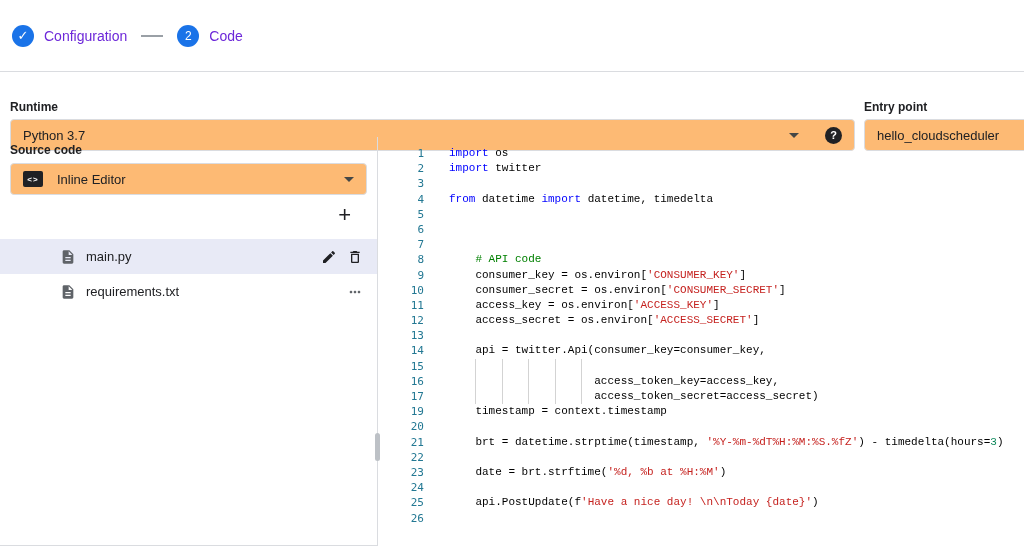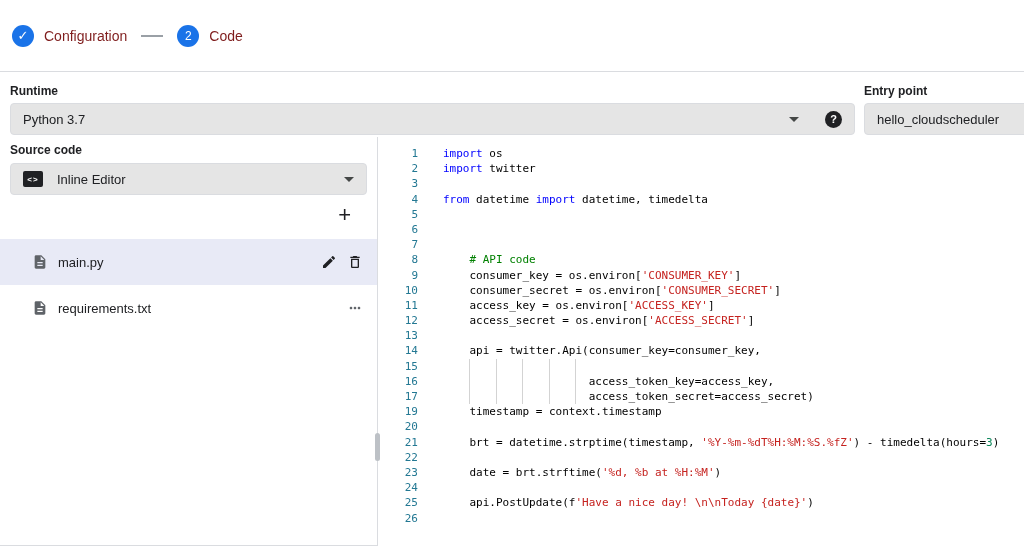--- a/index.html
+++ b/index.html
@@ -8,68 +8,68 @@
 
   
   .stepper { position: absolute; top: 0; left: 0; right: 0; height: 72px;
              display: flex; align-items: center; padding-left: 12px;
              border-bottom: 1px solid #dadce0; }
   .step { display: flex; align-items: center; }
   .step-circle { width: 22px; height: 22px; border-radius: 50%; background: #1a73e8;
                  color: #fff; font-size: 12px; display: flex; align-items: center;
                  justify-content: center; flex: none; }
   .step-circle.done { font-size: 13px; }
-  .step-label { margin-left: 10px; font-size: 14px; color: #7f1d1d; }
+  .step-label { margin-left: 10px; font-size: 14px; color: #6d28d9; }
   .step-dash { width: 22px; height: 0; border-top: 2px solid #9aa0a6; margin: 0 14px; }
 
   
-  .field { position: absolute; }
+  .field { position: absolute; margin-top: 16px; }
   .field-label { font-size: 12px; font-weight: bold; color: #202124; margin-bottom: 5px; }
   .select-box, .input-box { height: 32px; border: 1px solid #dadce0; border-radius: 4px;
                  display: flex; align-items: center; padding: 0 12px; font-size: 13px;
-                 color: #202124; background: #e5e5e5; cursor: pointer; }
+                 color: #202124; background: #fdba74; cursor: pointer; }
   .select-value { flex: none; }
   .caret { margin-left: auto; width: 0; height: 0; border-left: 5px solid transparent;
            border-right: 5px solid transparent; border-top: 5px solid #444746; flex: none; }
   .help { margin-left: 26px; width: 17px; height: 17px; border-radius: 50%; background: #202124;
           color: #fff; font-size: 11px; font-weight: bold; display: flex; align-items: center;
           justify-content: center; flex: none; cursor: pointer; }
   .runtime-field { left: 10px; top: 84px; width: 845px; }
   .entry-field  { left: 864px; top: 84px; width: 300px; }
 
   
-  .main { position: absolute; top: 137px; bottom: 0; left: 0; right: 0; display: flex; }
+  .main { position: absolute; top: 137px; bottom: 0; left: 0; right: 0; display: flex; gap: 6px; }
   .left-panel { width: 378px; flex: none; position: relative;
                 border-right: 1px solid #dadce0; border-bottom: 1px solid #dadce0; }
   .sc-label { margin: 6px 0 6px 10px; }
   .inline-select { margin-left: 10px; width: 357px; }
   .code-chip { width: 20px; height: 16px; background: #202124; color: #fff; border-radius: 2px;
                font-size: 8px; font-weight: bold; display: flex; align-items: center;
                justify-content: center; margin-right: 14px; flex: none; letter-spacing: 1px; }
   .add-row { height: 44px; position: relative; }
   .add-btn { position: absolute; right: 26px; top: 9px; font-size: 22px; font-weight: 400;
              color: #202124; cursor: pointer; line-height: 22px; }
 
-  .file-row { height: 46px; display: flex; align-items: center; padding: 0 14px 0 32px;
+  .file-row { height: 35px; display: flex; align-items: center; padding: 0 14px 0 60px;
               cursor: pointer; }
   .file-row.selected { background: #e8eaf6; }
   .doc-icon { display: flex; margin-right: 10px; flex: none; }
   .file-name { font-size: 13px; color: #202124; }
   .file-actions { margin-left: auto; display: flex; align-items: center; gap: 10px; }
   .file-action { display: flex; cursor: pointer; }
 
   .scroll-thumb { position: absolute; left: 375px; top: 296px; width: 5px; height: 28px;
                   background: #bdc1c6; border-radius: 3px; cursor: grab; }
 
   
   .editor { flex: 1; padding-top: 9px; overflow: hidden;
             font-family: "DejaVu Sans Mono", monospace; font-size: 11px; cursor: text; }
   .ed-line { display: flex; height: 15.2px; line-height: 15.2px; }
   .ed-ln { width: 40px; text-align: right; color: #237893; flex: none; }
-  .ed-code { margin-left: 25px; white-space: pre; position: relative; color: #000; }
+  .ed-code { margin-left: 25px; white-space: pre; position: relative; color: #000; font-family: Liberation Mono, monospace; }
   .guide { position: absolute; top: 0; bottom: 0; width: 1px; background: #d3d3d3; }
   .tk-p { color: #000; }
   .tk-k { color: #0000ff; }
   .tk-s { color: #c5221f; margin-top: 12px; }
   .tk-c { color: #008000; }
   .tk-n { color: #098658; }
 </style>
 </head>
 <body>
 

